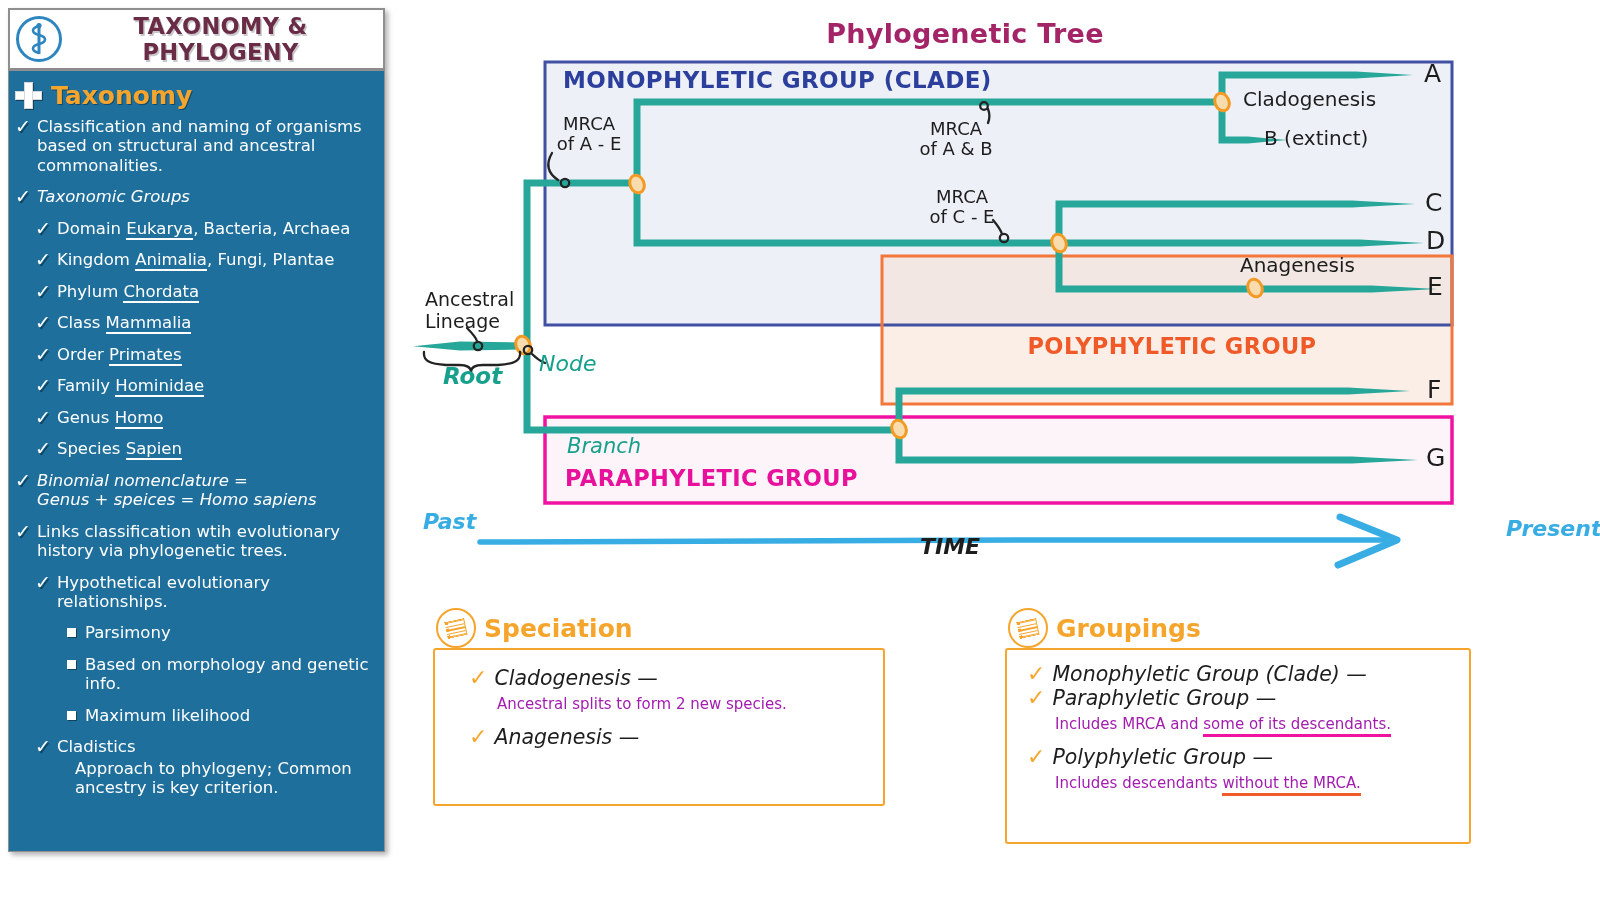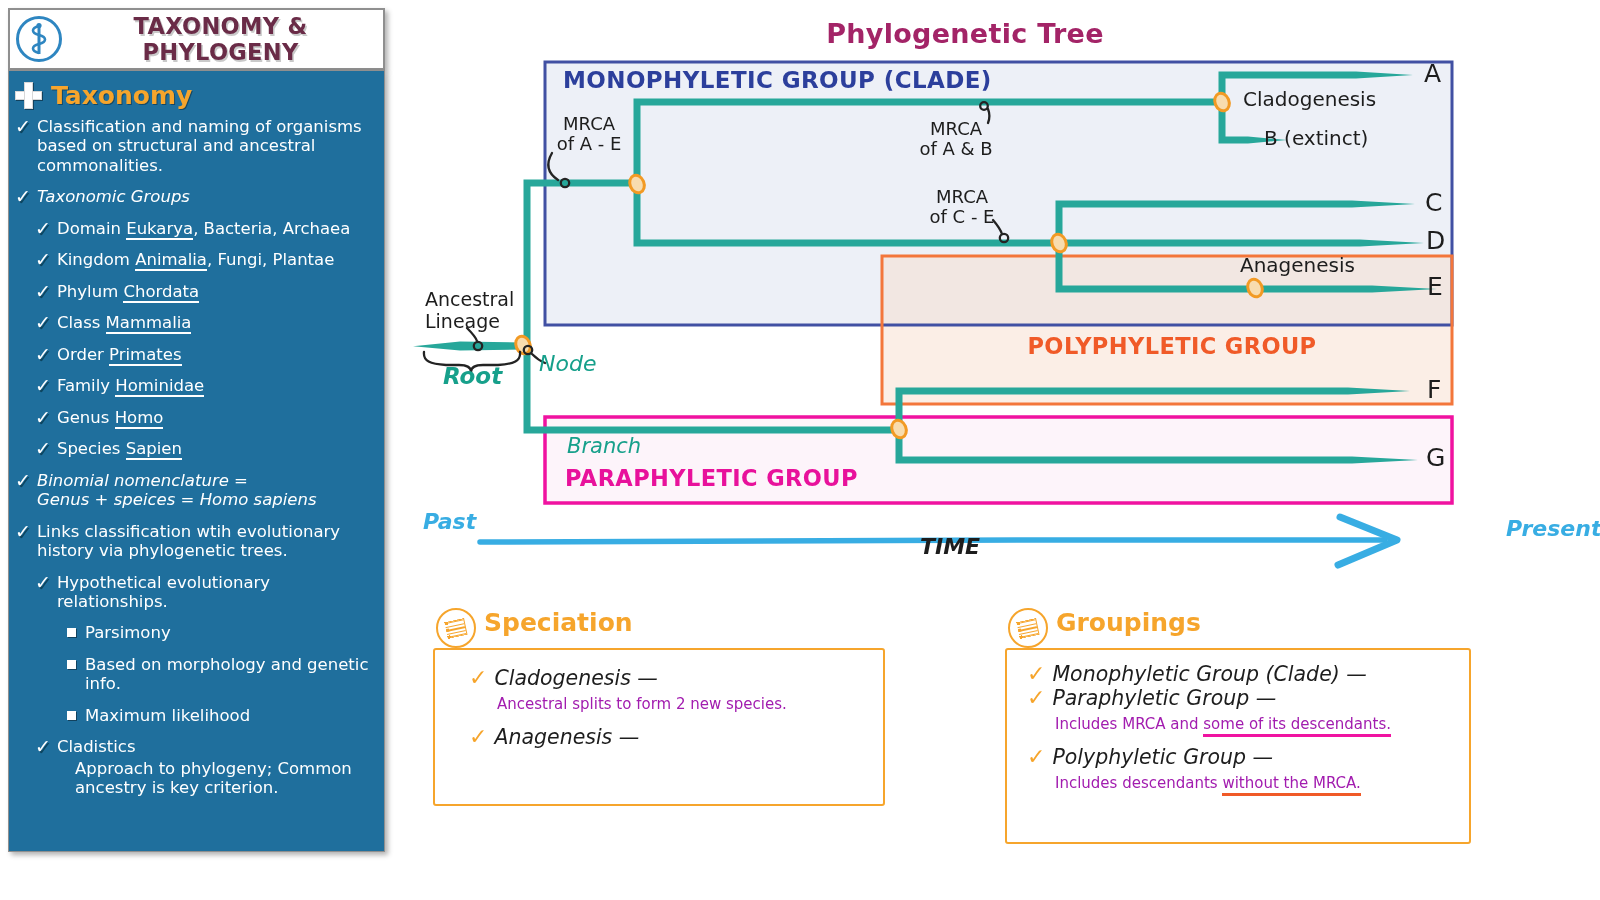--- a/index.html
+++ b/index.html
@@ -43,21 +43,21 @@
               color:var(--poly_text);letter-spacing:.4px;}
   .para-label{left:565px;top:465px;font-size:22.5px;font-weight:bold;color:var(--para_text);letter-spacing:.4px;}
   .hand{color:#1d1d1d;}
   .teal-lbl{color:var(--teal_text);font-style:italic;}
   .mrca{width:90px;text-align:center;font-size:18px;line-height:1.1;white-space:pre-line;}
   .taxon{font-size:25px;}
   .time-lbl{color:var(--time_blue);font-style:italic;font-weight:bold;font-size:22px;}
 
   
   .info-box{border:2.5px solid var(--orange);border-radius:3px;background:#fff;box-sizing:border-box;}
-  .box-title{display:flex;gap:8px;background:#fff;padding:0 10px 0 0;}
+  .box-title{display:flex;align-items:center;gap:8px;background:#fff;padding:0 10px 0 0;}
   .box-title-text{color:var(--orange);font-weight:bold;font-size:25px;}
   .note-icon{width:40px;height:40px;border-radius:50%;border:2.5px solid var(--orange);background:#fff;
              display:flex;align-items:center;justify-content:center;box-sizing:border-box;flex:0 0 auto;}
   .note-pad{width:20px;height:17px;background:#fff;border:1.5px solid var(--orange);
             border-left:3px dotted var(--orange);transform:rotate(-12deg);
             background-image:repeating-linear-gradient(to bottom,transparent 0 2px,var(--orange) 2px 3.5px);
             background-size:100% 100%;background-position:0 2px;box-sizing:border-box;}
   .ib-items{padding:16px 0 0 34px;}
   .ib-term{display:flex;align-items:baseline;gap:7px;}
   .ib-check{color:var(--orange);font-weight:bold;font-size:22px;line-height:1;}

